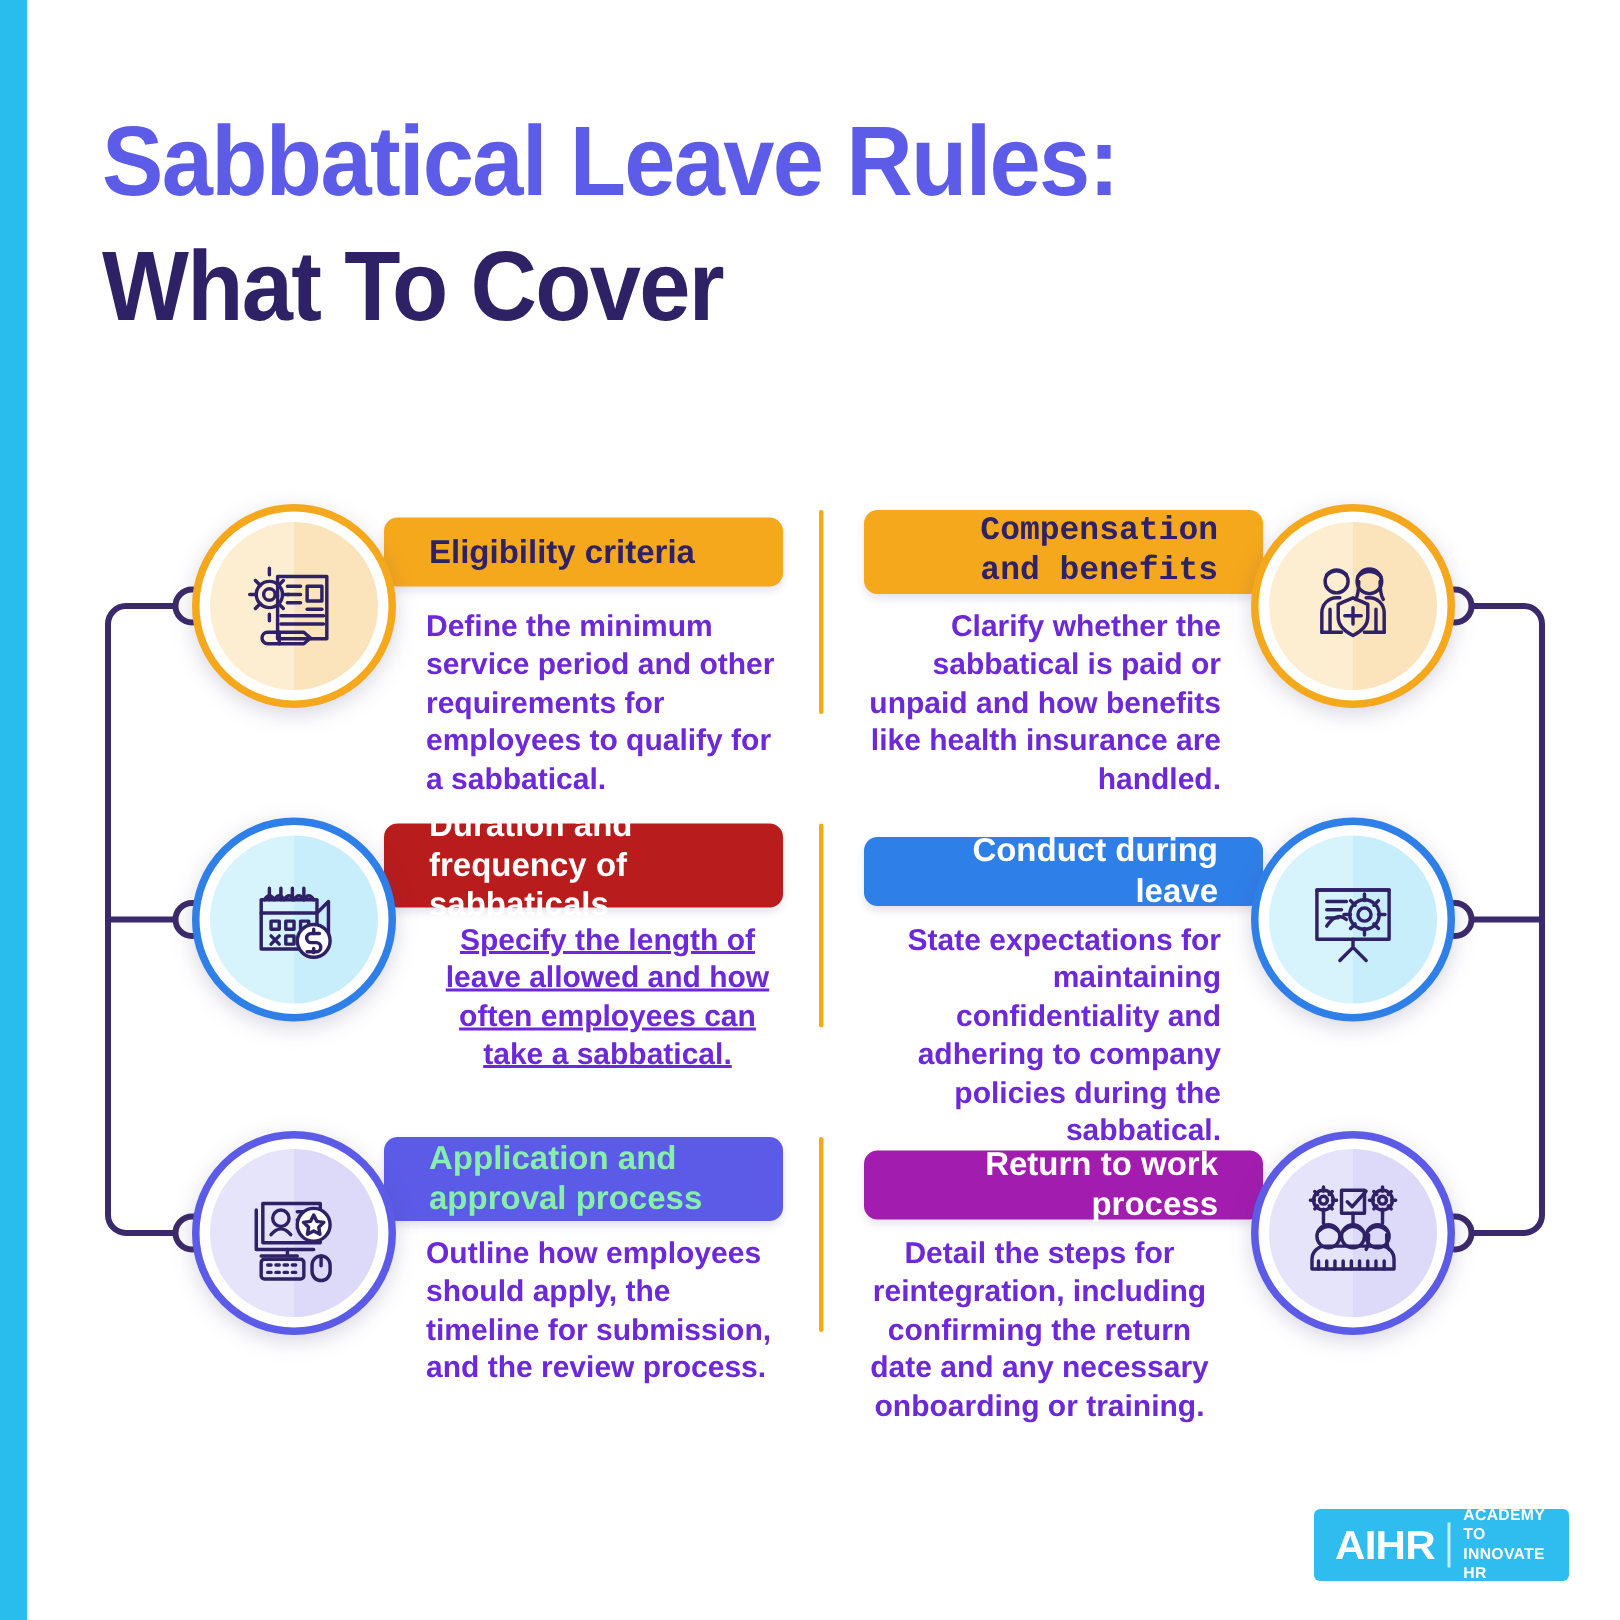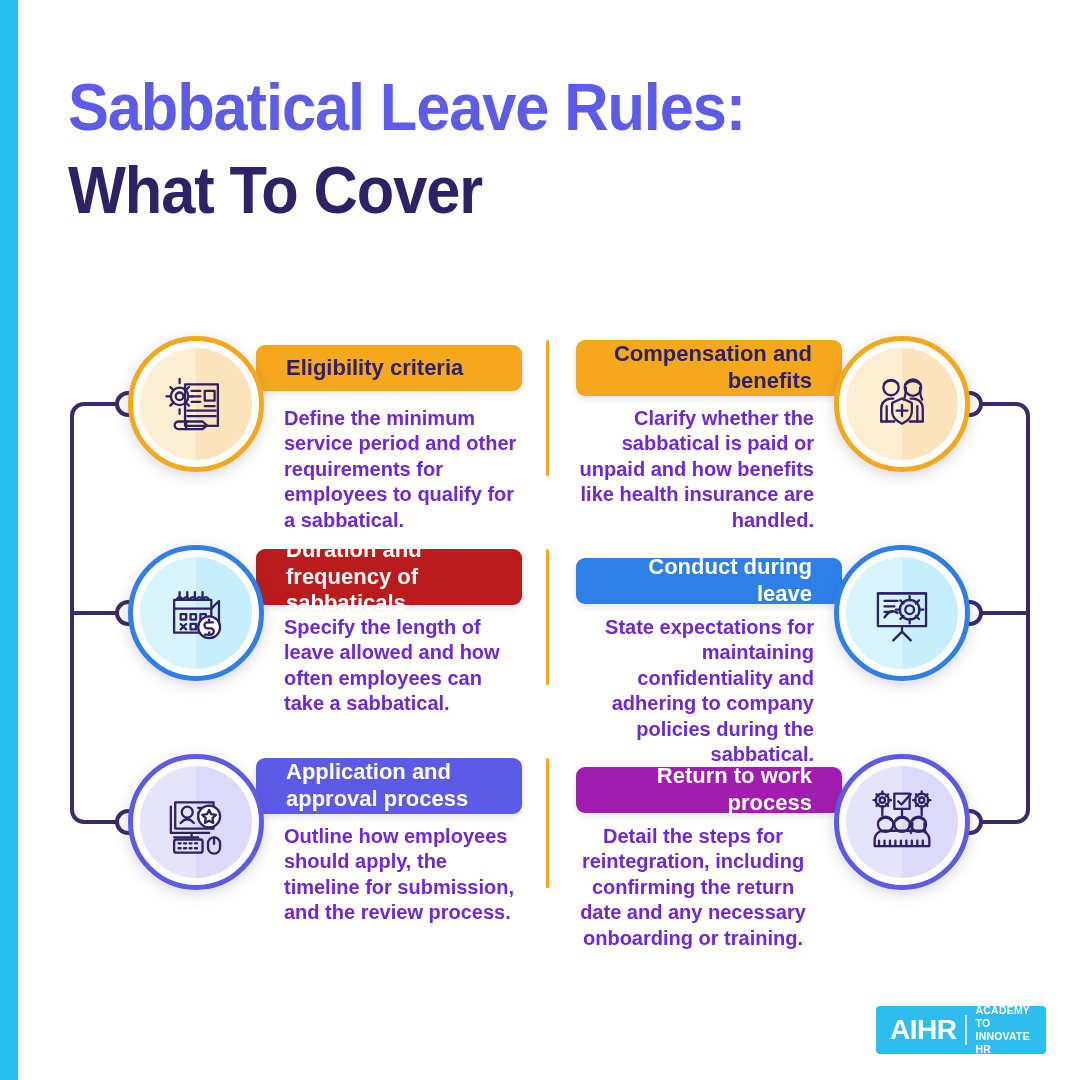--- a/index.html
+++ b/index.html
@@ -199,21 +199,21 @@
           <path d="M35 14 q7 -6 14 0 M35.5 17 q0 8 -2 11 M48.5 17 q0 8 2 11"></path>
           <path d="M13 48 v-12 a9 9 0 0 1 9 -9 h2"></path>
           <path d="M51 48 v-12 a9 9 0 0 0 -9 -9 h-2"></path>
           <path d="M13 48 h12 M39 48 h12"></path>
           <path d="M18 34 v14 M46 34 v14"></path>
           <path d="M32 27 c-7 3 -9 4 -9 4 v8 c0 6 5 9 9 11 c4 -2 9 -5 9 -11 v-8 s-2 -1 -9 -4 Z"></path>
           <path d="M32 33 v10 M27 38 h10"></path>
         </svg>
       </div>
       <div class="pill tall" style="left:576px;top:340px;width:266px;background:#f6a81c;">
-        <div class="pill-text" style="color:#2e2166;padding:0 30px 0 30px;text-align:right;">Compensation and benefits</div>
+        <div class="pill-text" style="color:#2e2166;padding:0 30px 0 30px;text-align:right;font-family:Liberation Mono, monospace;">Compensation and benefits</div>
       </div>
       <div class="body-text" style="left:572px;top:406px;width:242px;text-align:right;">Clarify whether the sabbatical is paid or unpaid and how benefits like health insurance are handled.</div>
     </div>
 
     <div class="card">
       <div class="medallion" style="--ring:#2f7fe8;--fill-l:#d7f3fc;--fill-r:#c9eefb;left:128px;top:545px;">
         <div class="ring"></div>
           <div class="disc"></div>
         <svg class="glyph" viewBox="0 0 64 64" fill="none" stroke="#2e2166" stroke-width="2.1" stroke-linecap="round" stroke-linejoin="round">
           <path d="M12 20 H46 V50 H12 Z"></path>
@@ -227,21 +227,21 @@
           <rect x="27" y="42" width="5" height="5"></rect>
           <path d="M18 42 l5 5 M23 42 l-5 5"></path>
           <circle cx="44" cy="45" r="10" fill="#ffffff"></circle>
           <path d="M47.5 40.5 h-5 a2.8 2.8 0 0 0 0 5.6 h3 a2.8 2.8 0 0 1 0 5.6 h-5.5"></path>
           <path d="M44 38 v2.5 M44 49.7 v2.5"></path>
         </svg>
       </div>
       <div class="pill tall" style="left:256px;top:549px;width:266px;background:#b91c1c;">
         <div class="pill-text" style="color:#ffffff;padding:0 14px 0 30px;text-align:left;">Duration and frequency of sabbaticals</div>
       </div>
-      <div class="body-text" style="left:284px;top:615px;width:242px;text-align:left;">Specify the length of leave allowed and how often employees can take a sabbatical.</div>
+      <div class="body-text" style="left:284px;top:615px;width:242px;text-align:center;text-decoration:underline;">Specify the length of leave allowed and how often employees can take a sabbatical.</div>
     </div>
 
     <div class="card">
       <div class="medallion" style="--ring:#2f7fe8;--fill-l:#d7f3fc;--fill-r:#c9eefb;left:834px;top:545px;">
         <div class="ring"></div>
           <div class="disc"></div>
         <svg class="glyph" viewBox="0 0 64 64" fill="none" stroke="#2e2166" stroke-width="2.1" stroke-linecap="round" stroke-linejoin="round">
           <path d="M10 14 H54 V44 H10 Z"></path>
           <path d="M10 14 H54"></path>
           <path d="M32 44 v5 M32 49 l-8 8 M32 49 l8 8"></path>
@@ -271,21 +271,21 @@
           <path d="M28 42 v4 M12 46 h22"></path>
           <circle cx="44" cy="27" r="10" fill="#ffffff"></circle>
           <path d="M44 21 l1.9 3.9 4.3 .6 -3.1 3 .7 4.3 -3.8 -2 -3.8 2 .7 -4.3 -3.1 -3 4.3 -.6 Z"></path>
           <rect x="12" y="48" width="26" height="12" rx="2"></rect>
           <path d="M16 51.5 h2 M21 51.5 h2 M26 51.5 h2 M31 51.5 h2 M16 56 h2 M21 56 h2 M26 56 h2 M31 56 h2"></path>
           <rect x="43" y="46" width="11" height="15" rx="5.5"></rect>
           <path d="M48.5 46 v6"></path>
         </svg>
       </div>
       <div class="pill tall" style="left:256px;top:758px;width:266px;background:#5b5be8;">
-        <div class="pill-text" style="color:#ffffff;padding:0 14px 0 30px;text-align:left;">Application and approval process</div>
+        <div class="pill-text" style="color:#86efac;padding:0 14px 0 30px;text-align:left;">Application and approval process</div>
       </div>
       <div class="body-text" style="left:284px;top:824px;width:242px;text-align:left;">Outline how employees should apply, the timeline for submission, and the review process.</div>
     </div>
 
     <div class="card">
       <div class="medallion" style="--ring:#5b5be8;--fill-l:#e6e4fb;--fill-r:#dcd9f9;left:834px;top:754px;">
         <div class="ring"></div>
           <div class="disc"></div>
         <svg class="glyph" viewBox="0 0 64 64" fill="none" stroke="#2e2166" stroke-width="2.1" stroke-linecap="round" stroke-linejoin="round">
           <circle cx="14" cy="12" r="6"></circle>

